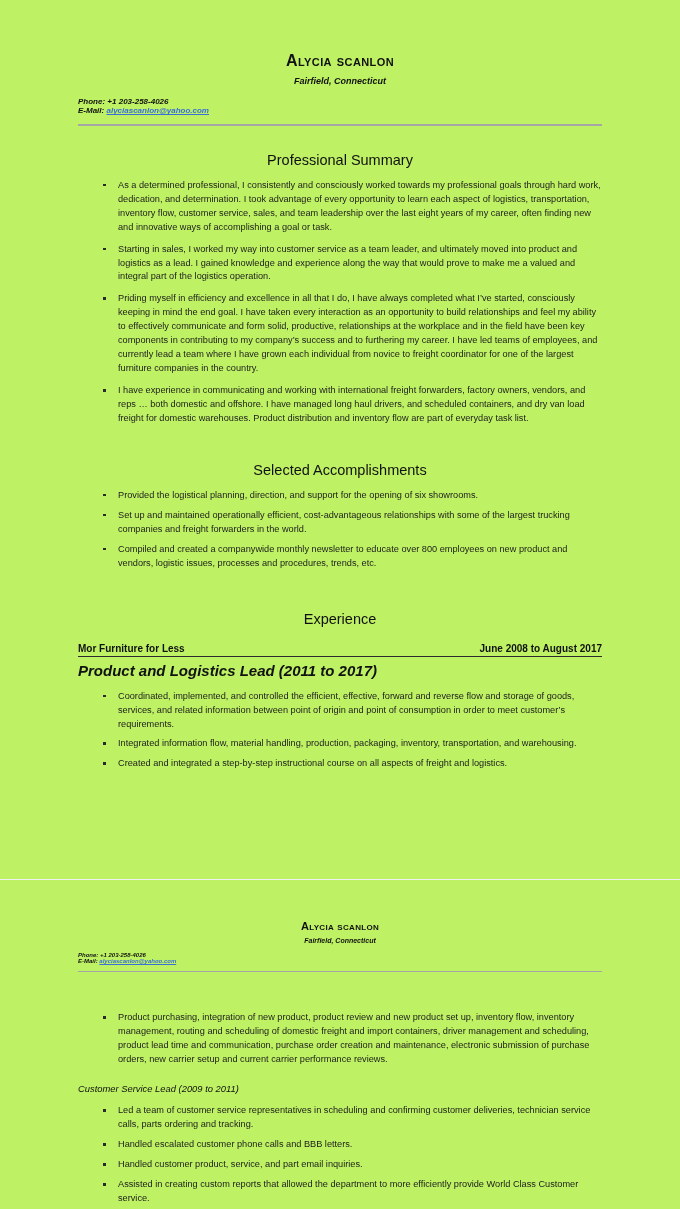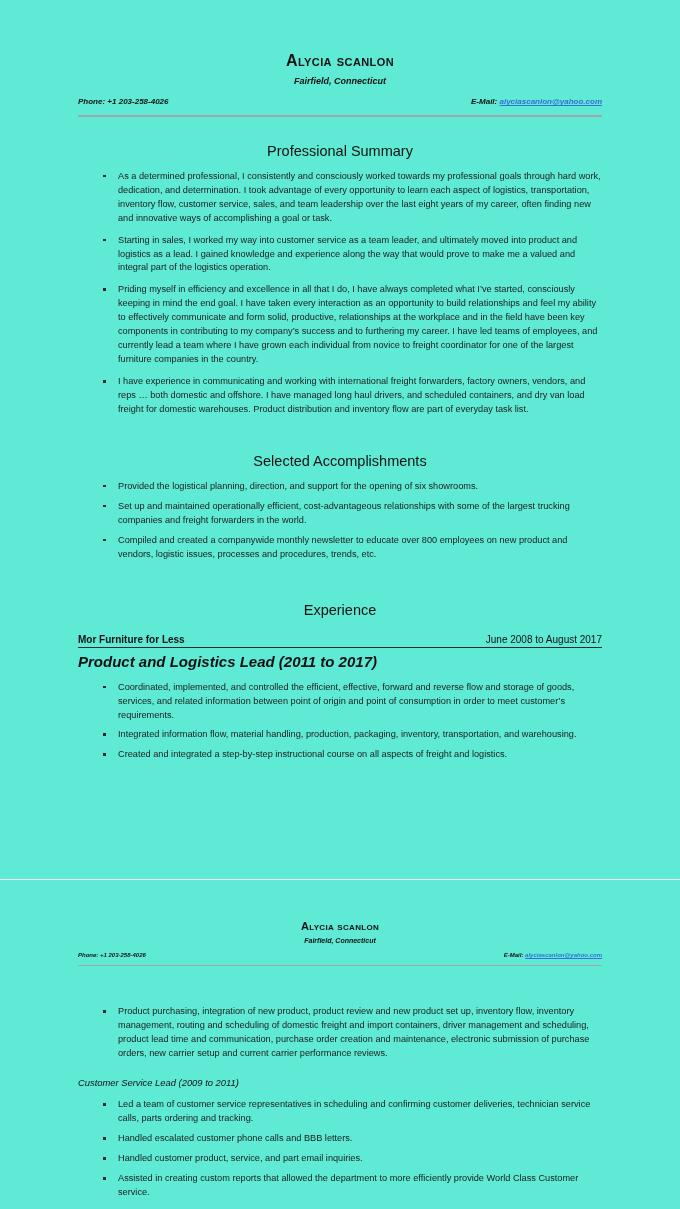--- a/index.html
+++ b/index.html
@@ -17,21 +17,21 @@
 
   .doc {
     width: 680px;
     background: #ffffff;
   }
 
   
   .page {
     position: relative;
     width: 680px;
-    background: #5eead4;
+    background: #bef264;
     padding: 0 78px;
   }
   .page--one { padding-top: 52px; padding-bottom: 0; height: 879px; }
   .page--two { padding-top: 40px; padding-bottom: 20px; }
 
   .page-break {
     width: 680px;
     height: 1px;
     background: #e6eaee;
     border-top: 1px solid #eef1f4;
@@ -64,20 +64,21 @@
   }
 
   .contact-row {
     display: flex;
     justify-content: space-between;
     align-items: baseline;
     margin-top: 10px;
     font-size: 8px;
     font-weight: 700;
     font-style: italic;
+    flex-direction: column;
   }
   .contact-row .phone { color: #111111; white-space: nowrap; }
   .contact-row .email-wrap { color: #111111; white-space: nowrap; }
   .contact-row .email-link {
     color: #3a6fd8;
     text-decoration: underline;
     font-weight: 700;
   }
 
   .rule {
@@ -142,21 +143,21 @@
     padding-bottom: 1px;
   }
   .job-company {
     font-size: 10px;
     font-weight: 700;
     color: #111111;
     line-height: 1.3;
   }
   .job-dates {
     font-size: 10px;
-    font-weight: 400;
+    font-weight: 700;
     color: #111111;
     line-height: 1.3;
     white-space: nowrap;
   }
   .job-role {
     font-size: 15px;
     font-weight: 700;
     font-style: italic;
     color: #111111;
     margin-top: 4px;

